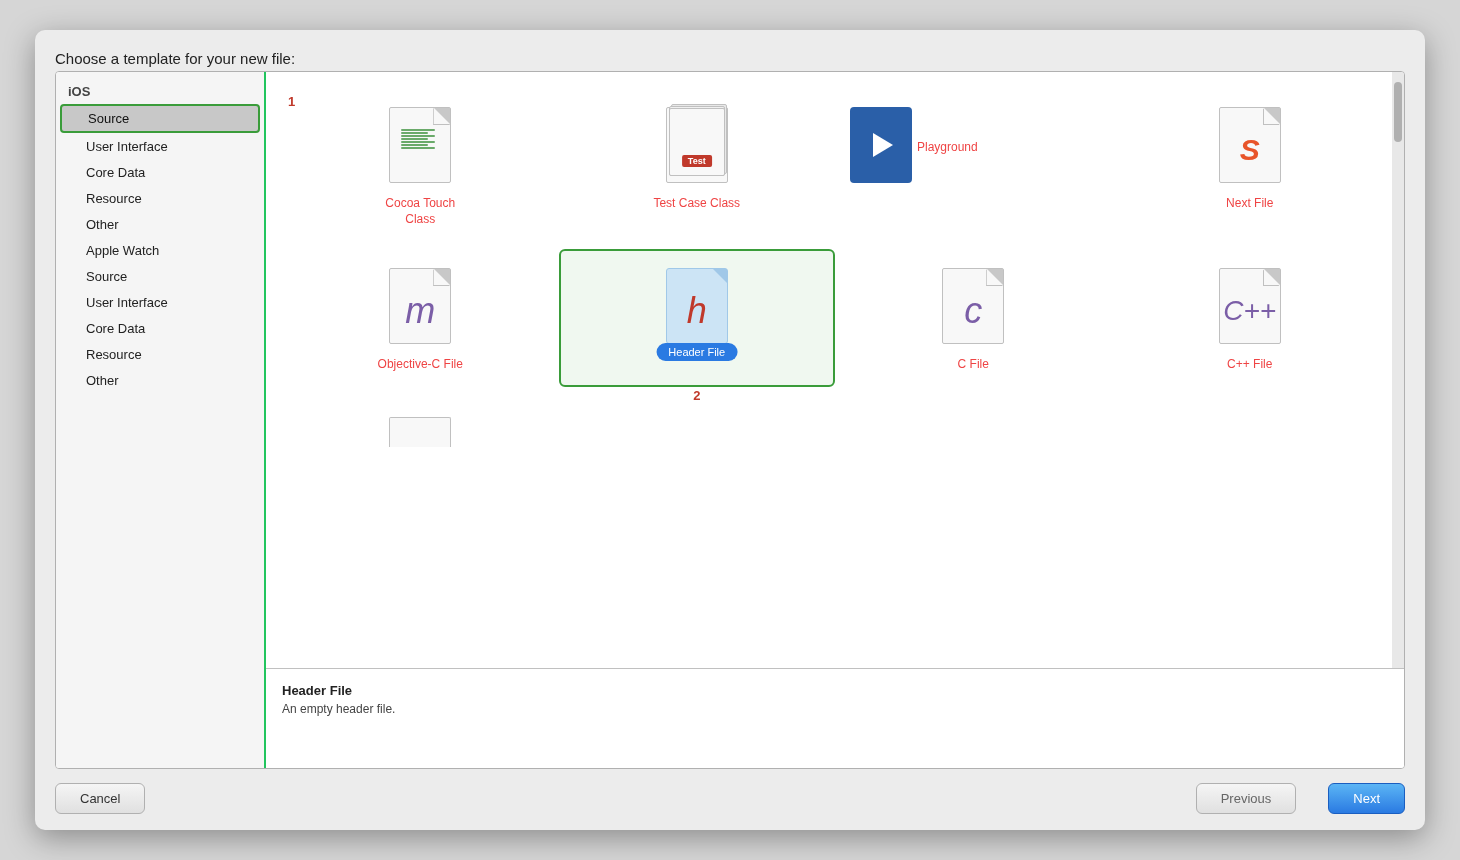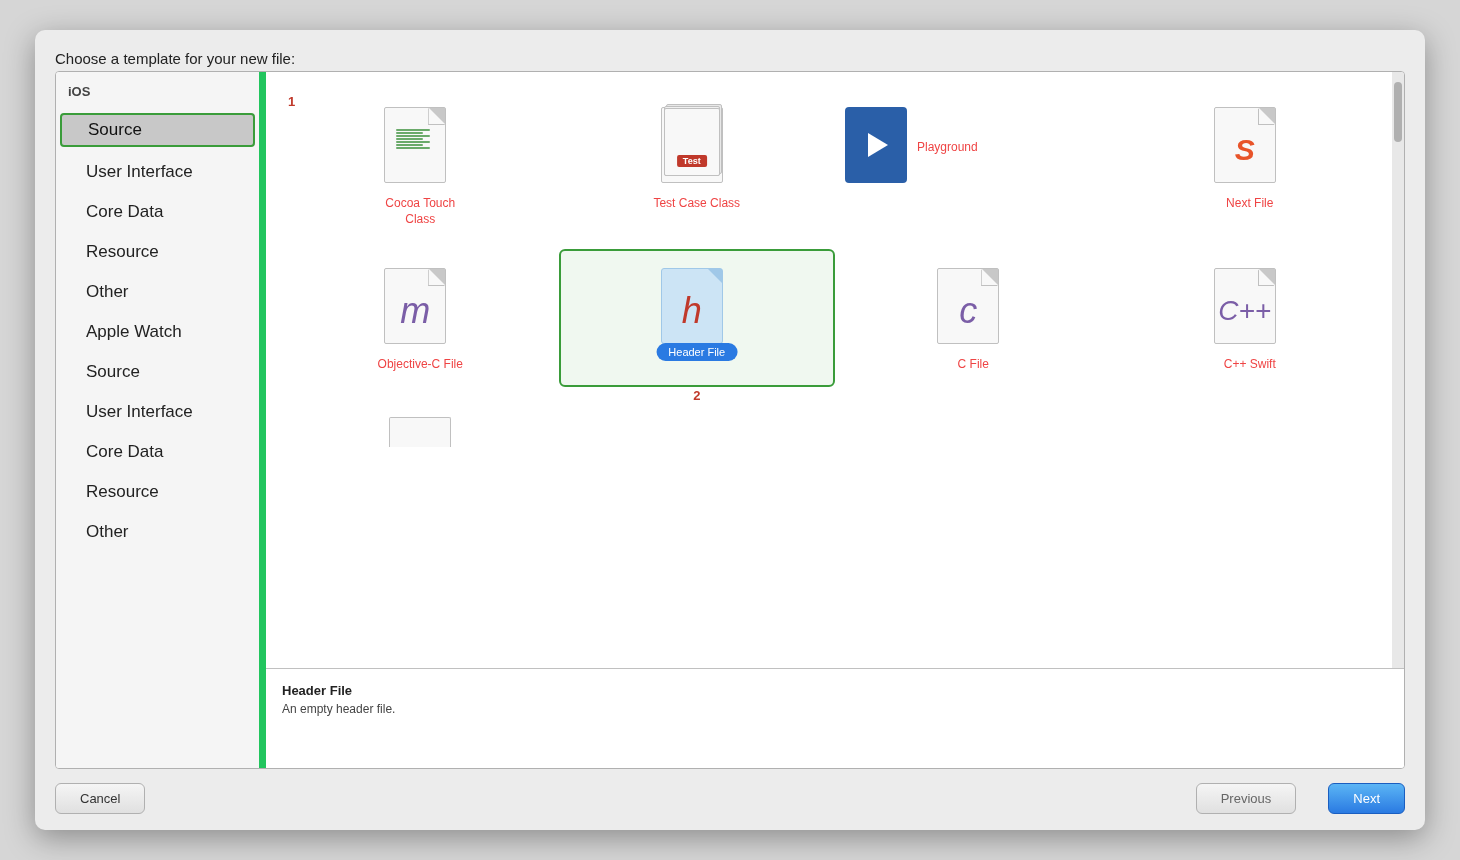--- a/index.html
+++ b/index.html
@@ -33,38 +33,38 @@
       flex: 1;
       border: 1px solid #b0b0b0;
       background: #fff;
       border-radius: 4px;
       overflow: hidden;
     }
     
     .sidebar {
       width: 210px;
       min-width: 210px;
-      border-right: 7px solid #22c55e;
+      border-right: 2px solid #22c55e;
       background: #f5f5f5;
       overflow-y: auto;
       padding-top: 4px;
     }
     .sidebar-section-label {
       font-size: 13px;
       font-weight: 600;
       color: #444;
       padding: 8px 12px 4px 12px;
     }
     .sidebar-item {
-      font-size: 17px;
+      font-size: 13px;
       color: #222;
       padding: 5px 12px 5px 26px;
       cursor: pointer;
       border-radius: 4px;
-      margin: 10px 4px;
+      margin: 1px 4px;
     }
     .sidebar-item.selected {
       background: #c8c8c8;
       border: 2px solid #3a9c3a;
       color: #111;
       border-radius: 4px;
     }
     
     .content-area {
       flex: 1;
@@ -82,20 +82,21 @@
       display: grid;
       grid-template-columns: repeat(4, 1fr);
       gap: 10px 0px;
       align-items: start;
     }
     .template-icon {
       width: 72px;
       height: 90px;
       display: flex;
       align-items: center;
+      justify-content: center;
       position: relative;
       margin-bottom: 6px;
     }
     .template-label {
       font-size: 12px;
       color: #ef4444;
       text-align: center;
       line-height: 1.3;
     }
     
@@ -453,21 +454,21 @@
             </div>
             <div class="template-label">C File</div>
           </div>
 
           <div style="display:flex; flex-direction:column; align-items:center; padding:10px 8px; border-radius:6px; cursor:pointer; border:2px solid transparent;">
             <div class="template-icon">
               <div class="file-icon" style="justify-content:center; align-items:center;">
                 <span class="cpp-symbol">C++</span>
               </div>
             </div>
-            <div class="template-label">C++ Swift</div>
+            <div class="template-label">C++ File</div>
           </div>
 
           <div style="display:flex; flex-direction:column; align-items:center; padding:10px 8px; margin-top:10px;">
             <div class="partial-file"></div>
           </div>
         </div>
 
         <div class="scrollbar-track">
           <div class="scrollbar-thumb"></div>
         </div>

